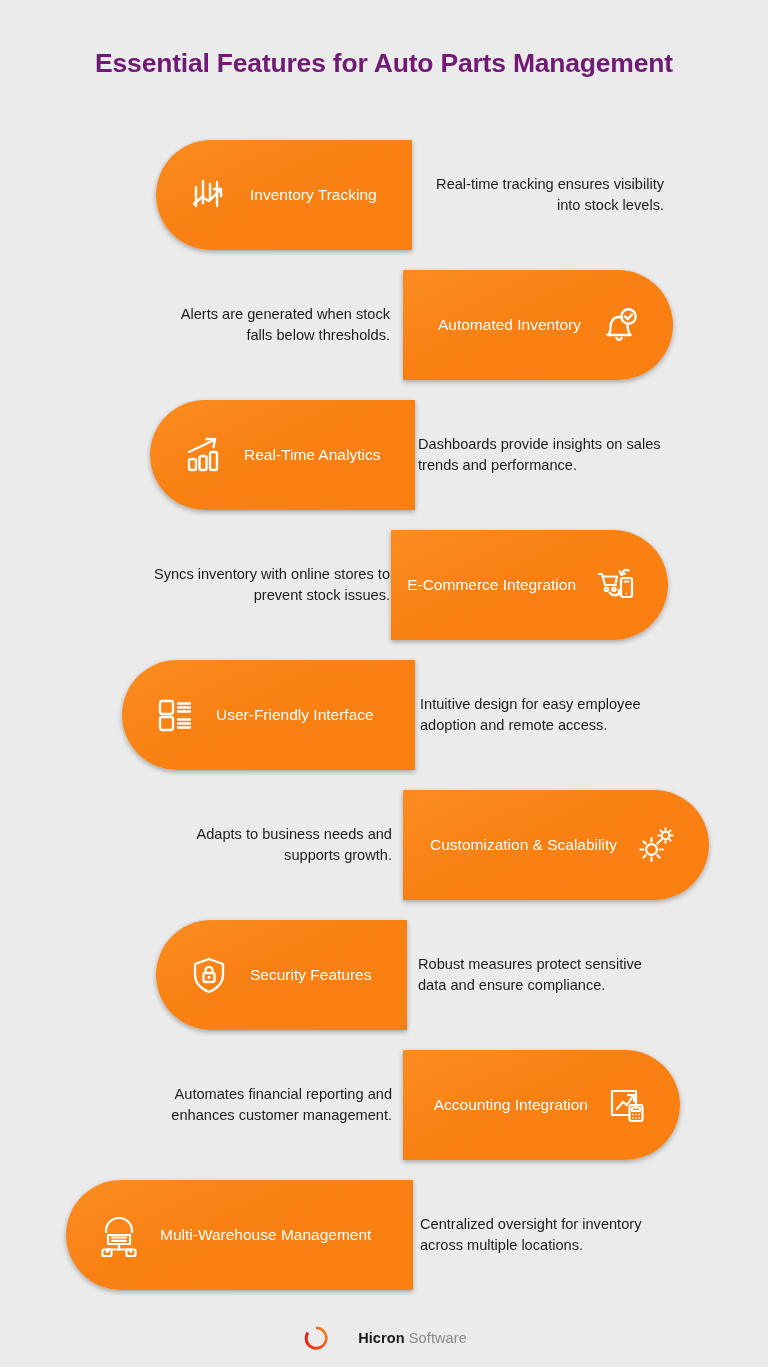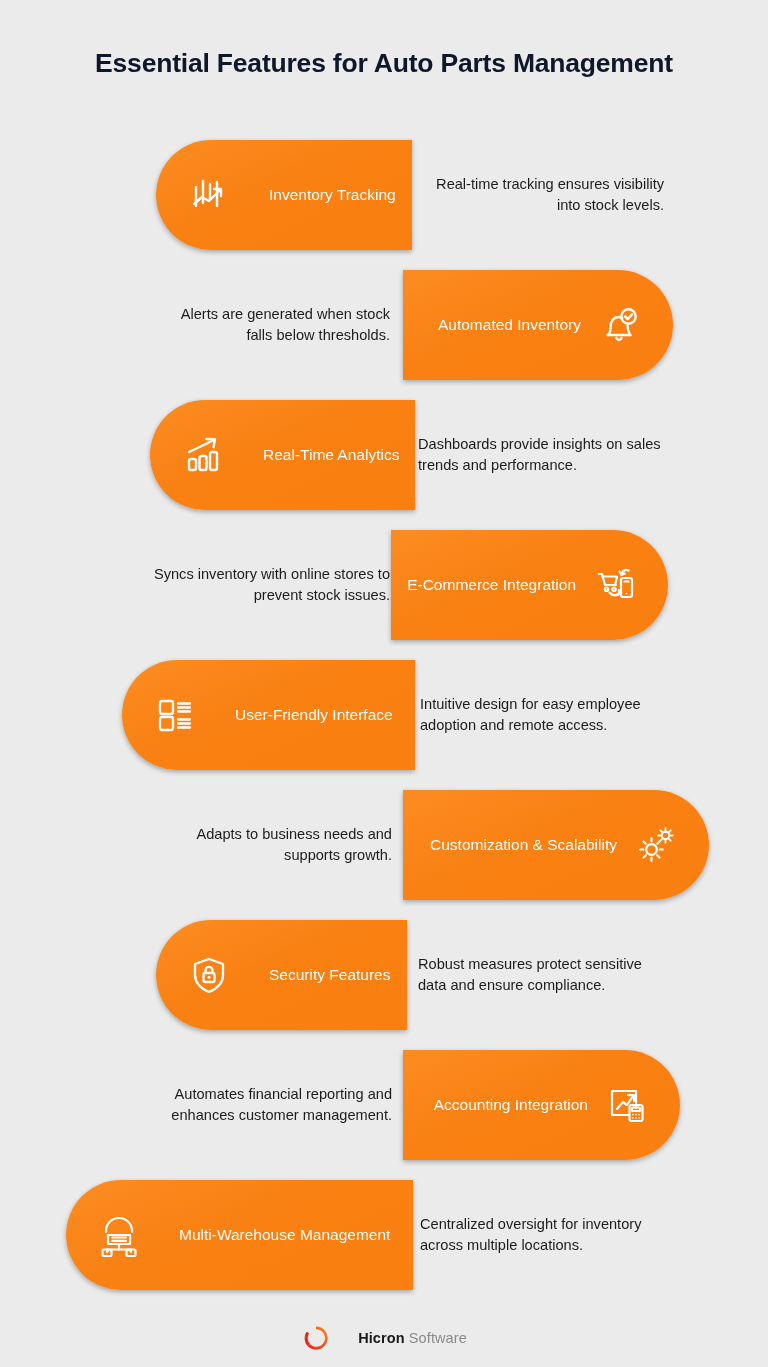--- a/index.html
+++ b/index.html
@@ -15,21 +15,21 @@
     overflow: hidden;
   }
 
   
   #title {
     position: absolute;
     top: 48px; left: 0; width: 768px;
     text-align: center;
     font-size: 26.5px;
     font-weight: bold;
-    color: #0f172a;
+    color: #701a75;
     letter-spacing: -0.2px;
   }
 
   
   .row {
     position: absolute;
     left: 0; width: 768px;
     height: 110px;
   }
   .row-inner {
@@ -47,21 +47,20 @@
     align-items: center;
     box-shadow: 0 2px 5px rgba(0,0,0,0.30);
   }
   .pill.left {
     left: 0;
     border-radius: 55px 0 0 55px;
     flex-direction: row;
     padding-left: 30px;
     padding-right: 18px;
     justify-content: flex-start;
-    gap: 19px;
   }
   .pill.right {
     right: 0;
     border-radius: 0 55px 55px 0;
     flex-direction: row;
     padding-left: 22px;
     padding-right: 30px;
     justify-content: flex-end;
   }
   .pill-label {

